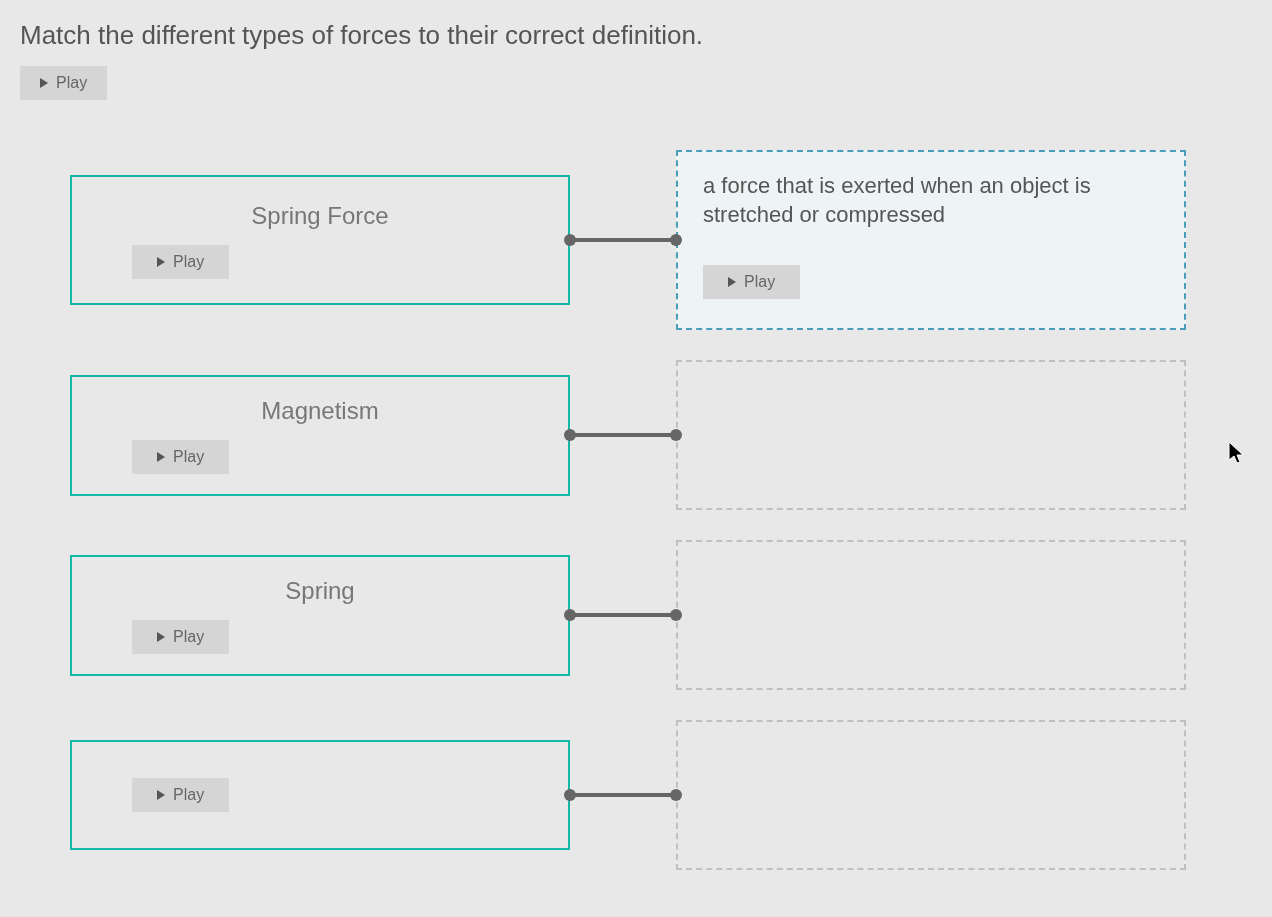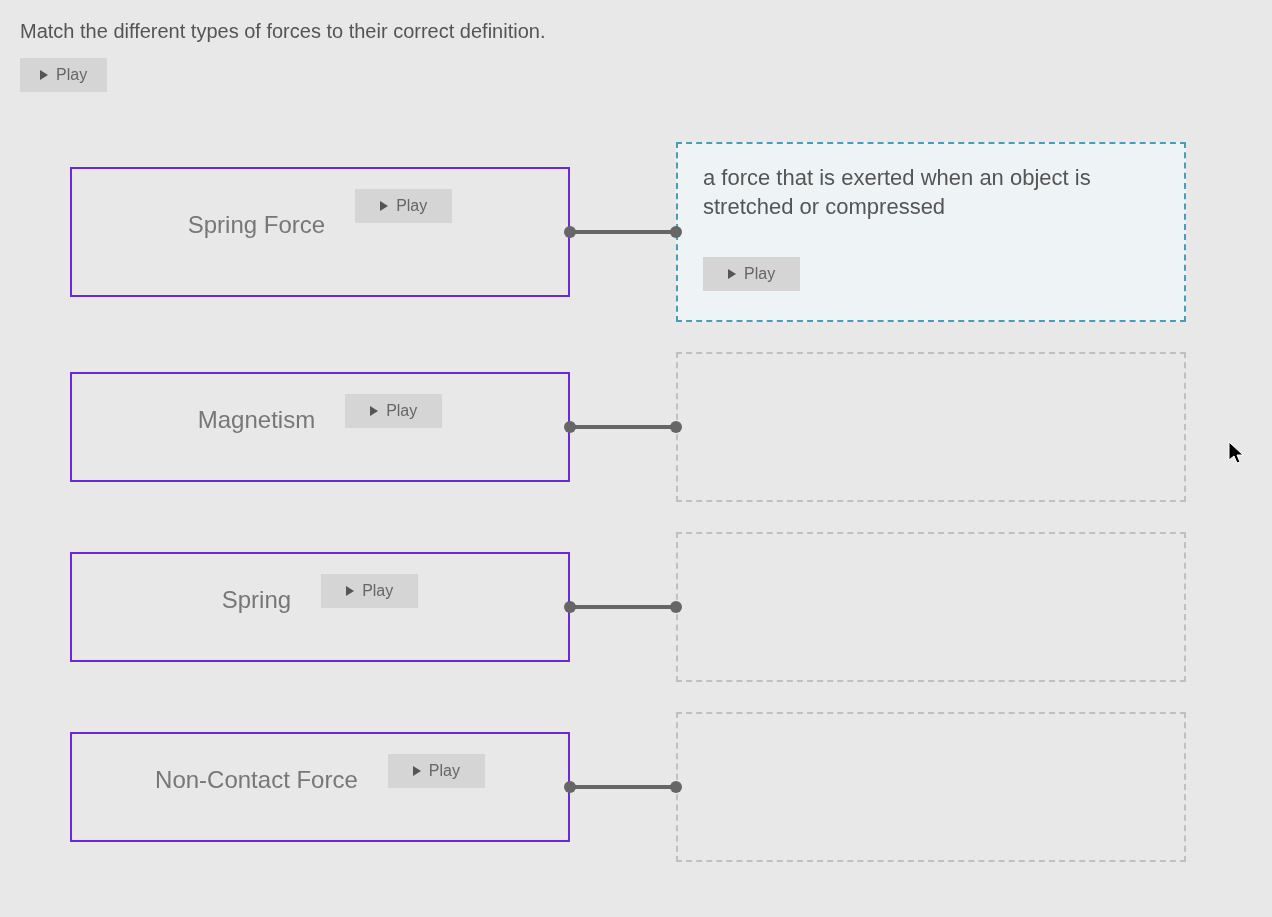--- a/index.html
+++ b/index.html
@@ -9,21 +9,21 @@
     }
     body {
       font-family: Arial, sans-serif;
       background: #e8e8e8;
       width: 1272px;
       height: 917px;
       padding: 20px;
       position: relative;
     }
     .question-text {
-      font-size: 20px;
+      font-size: 26px;
       color: #555;
       margin-bottom: 15px;
       font-weight: normal;
     }
     .top-play {
       display: inline-block;
       background: #d5d5d5;
       padding: 8px 20px;
       margin-bottom: 50px;
     }
@@ -49,26 +49,26 @@
       gap: 30px;
       padding-left: 50px;
     }
     .match-row {
       display: flex;
       align-items: center;
       gap: 0;
     }
     .left-card {
       width: 500px;
-      border: 2px solid #6d28d9;
+      border: 2px solid #14b8a6;
       background: #e8e8e8;
       padding: 20px 30px;
       min-height: 130px;
       display: flex;
-      flex-direction: row;
+      flex-direction: column;
       justify-content: center;
       align-items: center;
     }
     .left-card-small {
       min-height: 110px;
     }
     .card-title {
       font-size: 24px;
       color: #777;
       margin-bottom: 15px;
@@ -204,21 +204,20 @@
         <span class="play-triangle"></span>
         <span>Play</span>
       </div>
     </div>
     <div class="connector"></div>
     <div class="right-card empty"></div>
   </div>
 
   <div class="match-row">
     <div class="left-card left-card-small">
-      <div class="card-title">Non-Contact Force</div>
       <div class="card-play">
         <span class="play-triangle"></span>
         <span>Play</span>
       </div>
     </div>
     <div class="connector"></div>
     <div class="right-card empty"></div>
   </div>
 
 </div>

